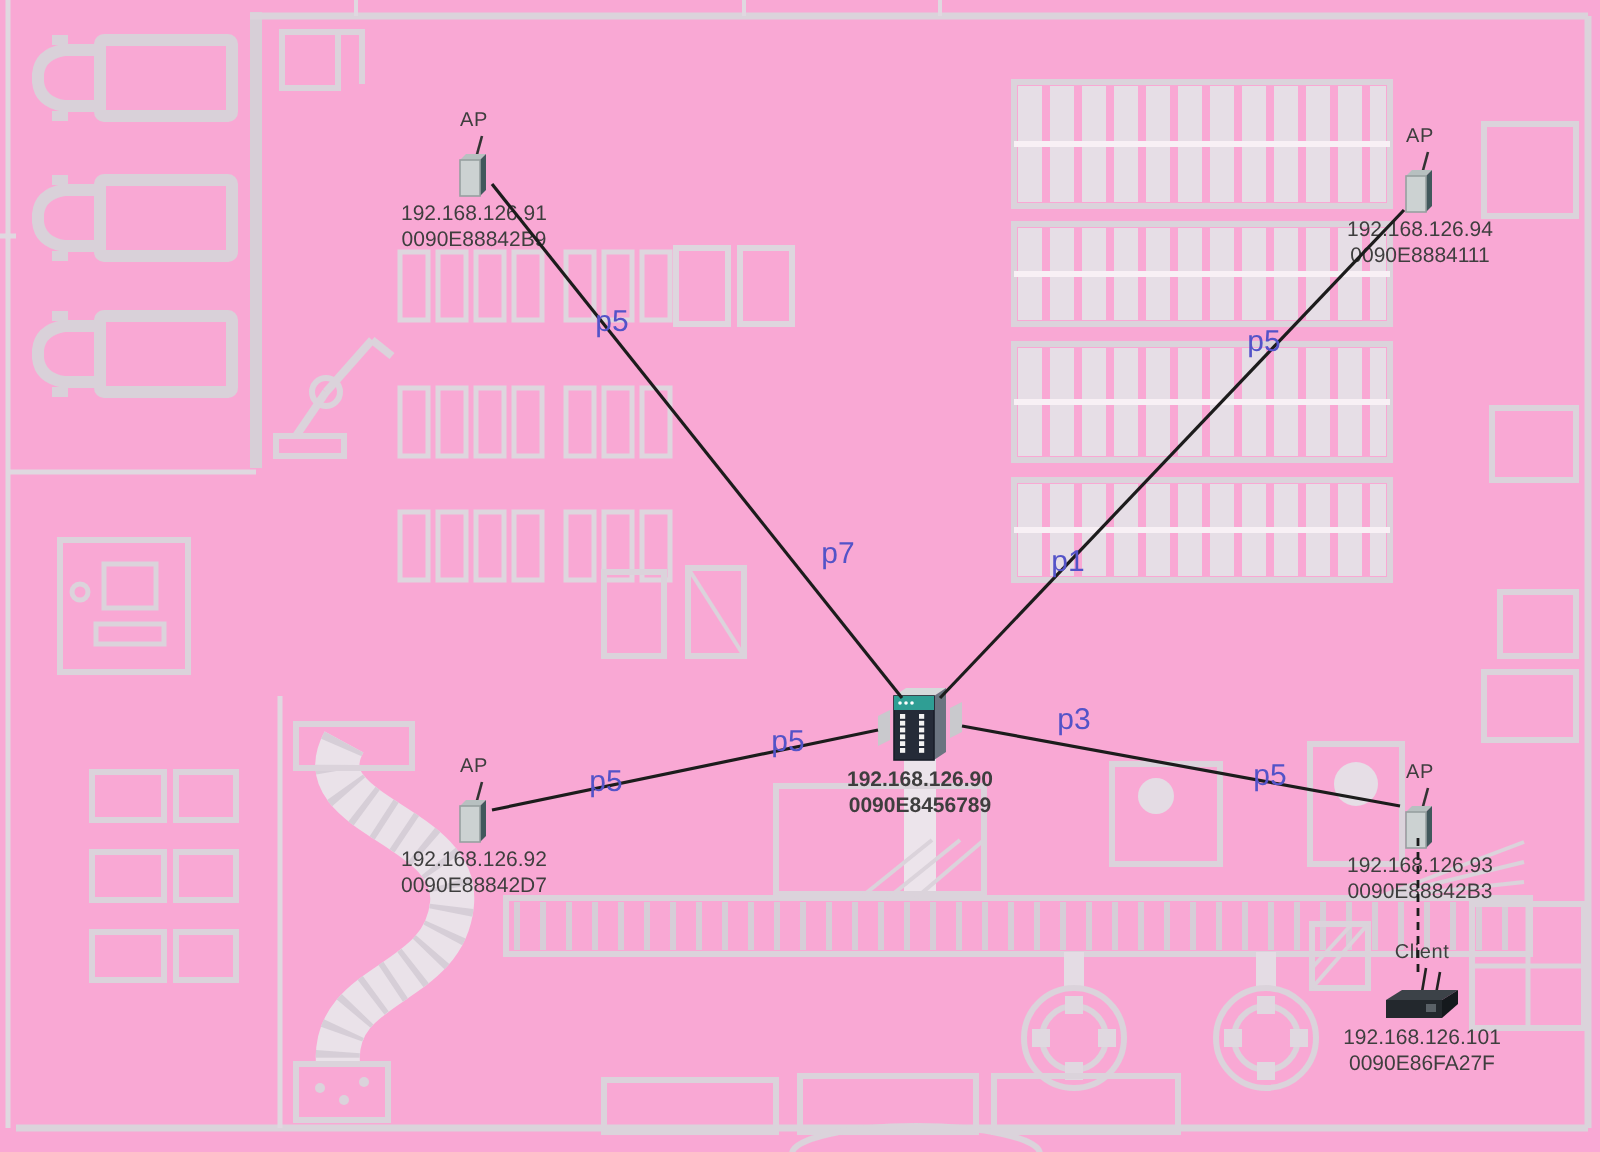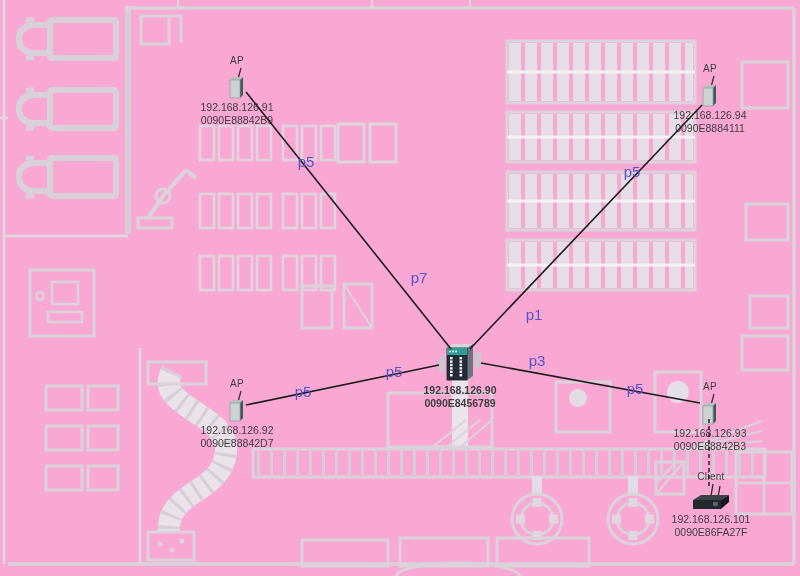--- a/index.html
+++ b/index.html
@@ -267,19 +267,19 @@
     <line x1="246" y1="92" x2="451" y2="349" stroke="#1c1c1c" stroke-width="1.6"></line>
     <line x1="702" y1="105" x2="470" y2="349" stroke="#1c1c1c" stroke-width="1.6"></line>
     <line x1="246" y1="405" x2="439" y2="365" stroke="#1c1c1c" stroke-width="1.6"></line>
     <line x1="700" y1="403" x2="481" y2="363" stroke="#1c1c1c" stroke-width="1.6"></line>
     <line x1="709" y1="419" x2="709" y2="486" stroke="#1c1c1c" stroke-width="1.4" stroke-dasharray="4,3"></line>
   </svg>
 
   <span class="plabel" style="left:306px;top:161px;">p5</span>
   <span class="plabel" style="left:419px;top:277px;">p7</span>
   <span class="plabel" style="left:632px;top:171px;">p5</span>
-  <span class="plabel" style="left:534px;top:281px;margin-top:33px;">p1</span>
+  <span class="plabel" style="left:534px;top:281px;">p1</span>
   <span class="plabel" style="left:394px;top:371px;">p5</span>
   <span class="plabel" style="left:303px;top:391px;">p5</span>
   <span class="plabel" style="left:537px;top:360px;">p3</span>
   <span class="plabel" style="left:635px;top:388px;">p5</span>
 
 </div>
 
 </body></html>

